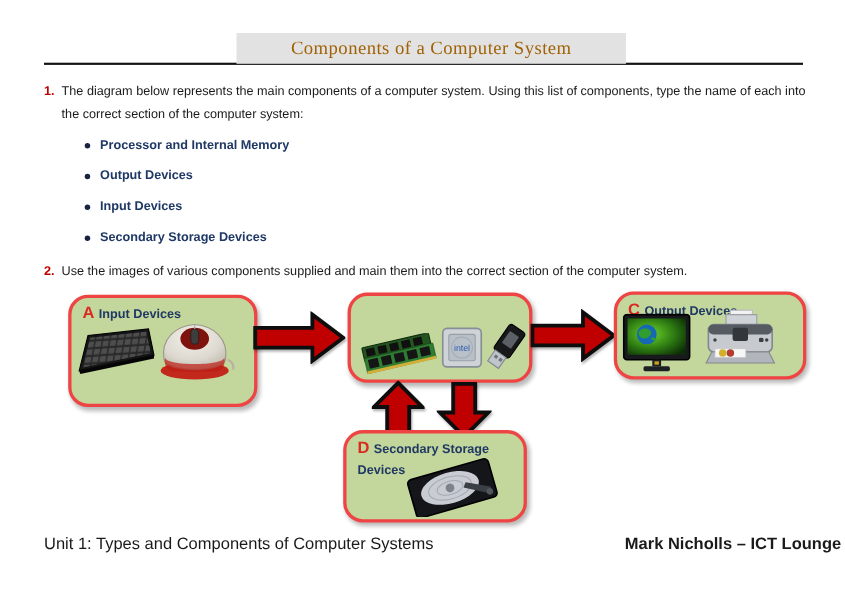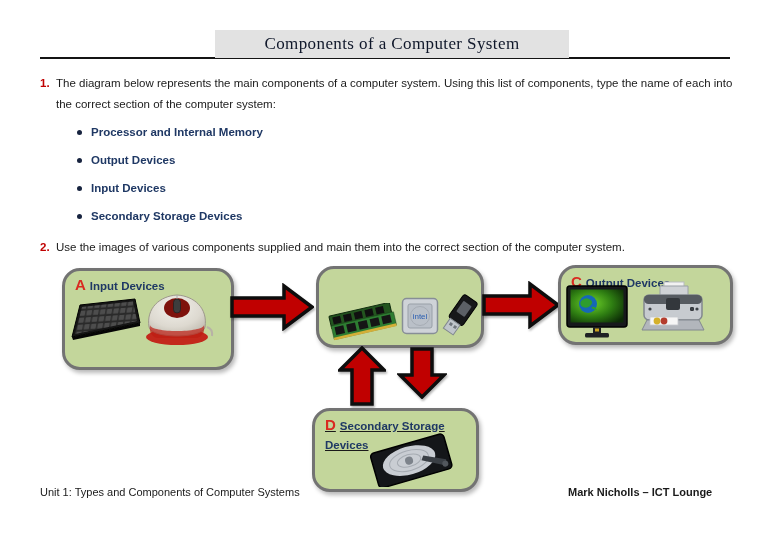--- a/index.html
+++ b/index.html
@@ -4,58 +4,58 @@
 <style>
   html,body{margin:0;padding:0;background:#ffffff;}
   .page{
     position:relative;width:768px;height:543px;background:#ffffff;overflow:hidden;
     font-family:"Liberation Sans",sans-serif;color:#1a1a1a;
   }
   
   .title-box{
     position:absolute;left:215px;top:30px;width:354px;height:28px;
     background:#e2e2e2;display:flex;align-items:center;justify-content:center;
-    font-family:"Liberation Serif",serif;font-size:17px;color:#0f172a;letter-spacing:.4px;
+    font-family:"Liberation Serif",serif;font-size:17px;color:#a16207;letter-spacing:.4px;
     z-index:2;
   }
   .title-rule{position:absolute;left:40px;top:57px;width:690px;border-top:2px solid #141414;z-index:1;}
   
   .instr{position:absolute;left:40px;width:700px;display:flex;font-size:11.5px;line-height:21px;}
   .instr .num{color:#c00000;font-weight:bold;width:16px;flex:none;}
   .instr .txt{flex:1;}
   #item1{top:73px;}
   #item2{top:237px;}
   
   .bullets{position:absolute;left:77px;top:118px;margin:0;padding:0;list-style:none;}
   .bullets li{
     height:28px;display:flex;align-items:center;
     color:#1f3864;font-weight:bold;font-size:11.5px;
   }
   .bullets li::before{content:"";width:5px;height:5px;border-radius:50%;background:#17233f;margin-right:9px;}
   
   .dbox{
-    position:absolute;background:#c3d69b;border:3px solid #737373;border-radius:18px;
+    position:absolute;background:#c3d69b;border:3px solid #ef4444;border-radius:18px;
     box-shadow:2px 3px 4px rgba(0,0,0,.28);
   }
   #box-a{left:62px;top:268px;width:166px;height:96px;}
   #box-b{left:316px;top:266px;width:162px;height:76px;}
   #box-c{left:558px;top:265px;width:169px;height:74px;}
-  #box-d{left:312px;top:408px;width:161px;height:78px;text-decoration:underline;}
+  #box-d{left:312px;top:391px;width:161px;height:78px;}
   .box-label{padding:5px 8px 0 10px;line-height:17px;}
   .box-letter{color:#d92a21;font-weight:bold;font-size:15px;margin-right:4px;}
   .box-title{color:#1f3864;font-weight:bold;font-size:11.5px;}
   .dev{position:absolute;}
   
   .arrow{position:absolute;filter:drop-shadow(1px 2px 1px rgba(0,0,0,.3));}
   #arrow-ab{left:230px;top:283px;}
   #arrow-bc{left:482px;top:281px;}
   #arrow-up{left:338px;top:346px;}
   #arrow-down{left:397px;top:347px;}
   
-  .footer{position:absolute;top:486px;font-size:11px;color:#1a1a1a;}
+  .footer{position:absolute;top:486px;font-size:15px;color:#1a1a1a;}
   #footer-left{left:40px;}
   #footer-right{left:568px;font-weight:bold;}
 </style>
 </head>
 <body>
 
 <div class="page">
 
   <div class="title-rule"></div>
   <div class="title-box">Components of a Computer System</div>

